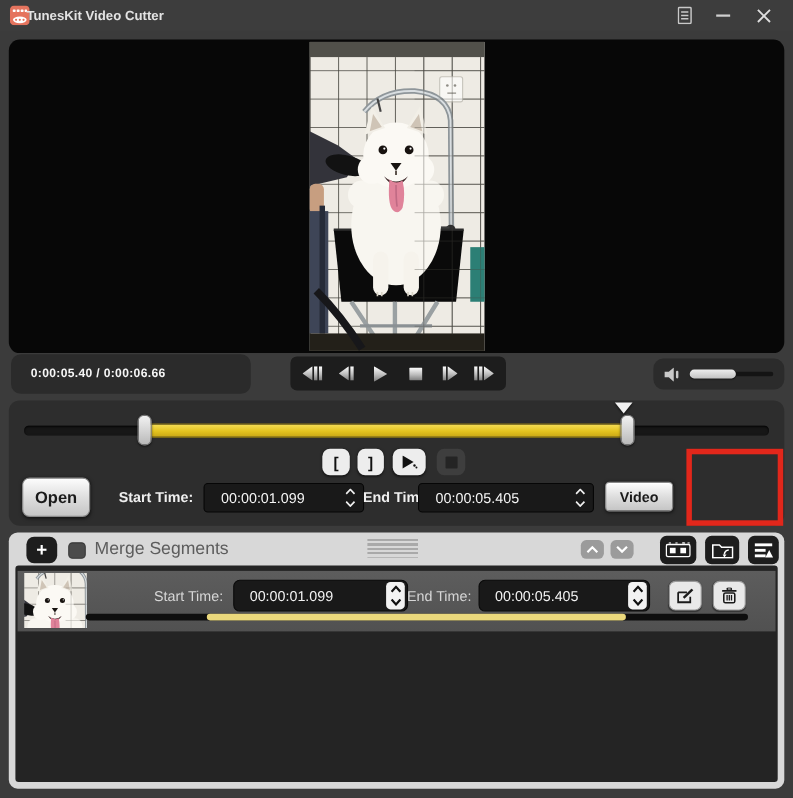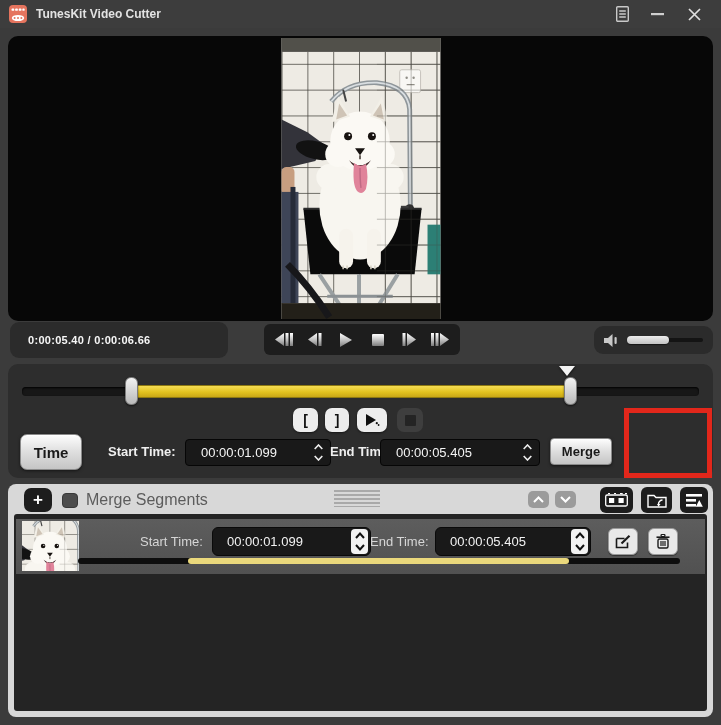--- a/index.html
+++ b/index.html
@@ -2,21 +2,21 @@
 <html><head>
 <meta charset="utf-8">
 <style>
   * { margin:0; padding:0; box-sizing:border-box; }
   html,body { width:721px; height:725px; }
   body { font-family:"Liberation Sans", sans-serif; background:#3b3b3b; position:relative; overflow:hidden; }
 
   
   .titlebar { position:absolute; left:0; top:0; width:721px; height:28px; background:#3d3d3d; }
   .app-icon { position:absolute; left:9px; top:5px; width:18px; height:18px; }
-  .title-text { position:absolute; left:36px; top:0; height:28px; line-height:28px; font-size:12px; font-weight:700; color:#e3e3e3; }
+  .title-text { position:absolute; left:24px; top:0; height:28px; line-height:28px; font-size:12px; font-weight:700; color:#e3e3e3; }
   .tb-btn { position:absolute; top:0; height:28px; display:flex; align-items:center; justify-content:center; cursor:default; }
   .tb-menu { left:608px; width:28px; }
   .tb-min  { left:644px; width:26px; color:#cfcfcf; font-size:15px; }
   .tb-close{ left:680px; width:28px; }
 
   
   .video-panel { position:absolute; left:8px; top:36px; width:705px; height:285px; background:#070707; border-radius:10px; overflow:hidden; }
   .video-frame { position:absolute; left:273px; top:2px; width:160px; height:281px; }
 
   
@@ -245,42 +245,42 @@
     <svg width="15" height="13" viewBox="0 0 15 13">
       <polygon points="1,0 11,6 1,12" fill="#111"></polygon>
       <circle cx="11.8" cy="9.2" r="1.1" fill="#111"></circle>
         <circle cx="13.6" cy="11" r="0.9" fill="#111"></circle>
     </svg>
   </button>
   <button class="brk-btn brk-stop">
     <span class="sq"></span>
   </button>
 
-  <button class="btn-3d open-btn">Time</button>
+  <button class="btn-3d open-btn">Open</button>
   <div class="row-label lbl-start">Start Time:</div>
   <input class="time-input inp-start" value="00:00:01.099" style="">
   <div class="spinner spin-start">
     <svg width="9" height="6" viewBox="0 0 9 6">
         <polyline points="0.7,5 4.5,1 8.3,5" fill="none" stroke="#eee" stroke-width="1.6"></polyline>
       </svg>
     <svg width="9" height="6" viewBox="0 0 9 6">
         <polyline points="0.7,1 4.5,5 8.3,1" fill="none" stroke="#eee" stroke-width="1.6"></polyline>
       </svg>
   </div>
   <div class="row-label lbl-end">End Time:</div>
   <input class="time-input inp-end" value="00:00:05.405" style="">
   <div class="spinner spin-end">
     <svg width="9" height="6" viewBox="0 0 9 6">
         <polyline points="0.7,5 4.5,1 8.3,5" fill="none" stroke="#eee" stroke-width="1.6"></polyline>
       </svg>
     <svg width="9" height="6" viewBox="0 0 9 6">
         <polyline points="0.7,1 4.5,5 8.3,1" fill="none" stroke="#eee" stroke-width="1.6"></polyline>
       </svg>
   </div>
-  <button class="btn-3d format-btn">Merge</button>
+  <button class="btn-3d format-btn">Video</button>
   <div class="red-box"></div>
 </div>
 
 <div class="seg-panel">
   <button class="add-btn">+</button>
   <div class="merge-box"></div>
   <div class="merge-label">Merge Segments</div>
   <div class="grip"></div>
   <button class="chev-btn chev-up">
     <svg width="11" height="7" viewBox="0 0 11 7">

